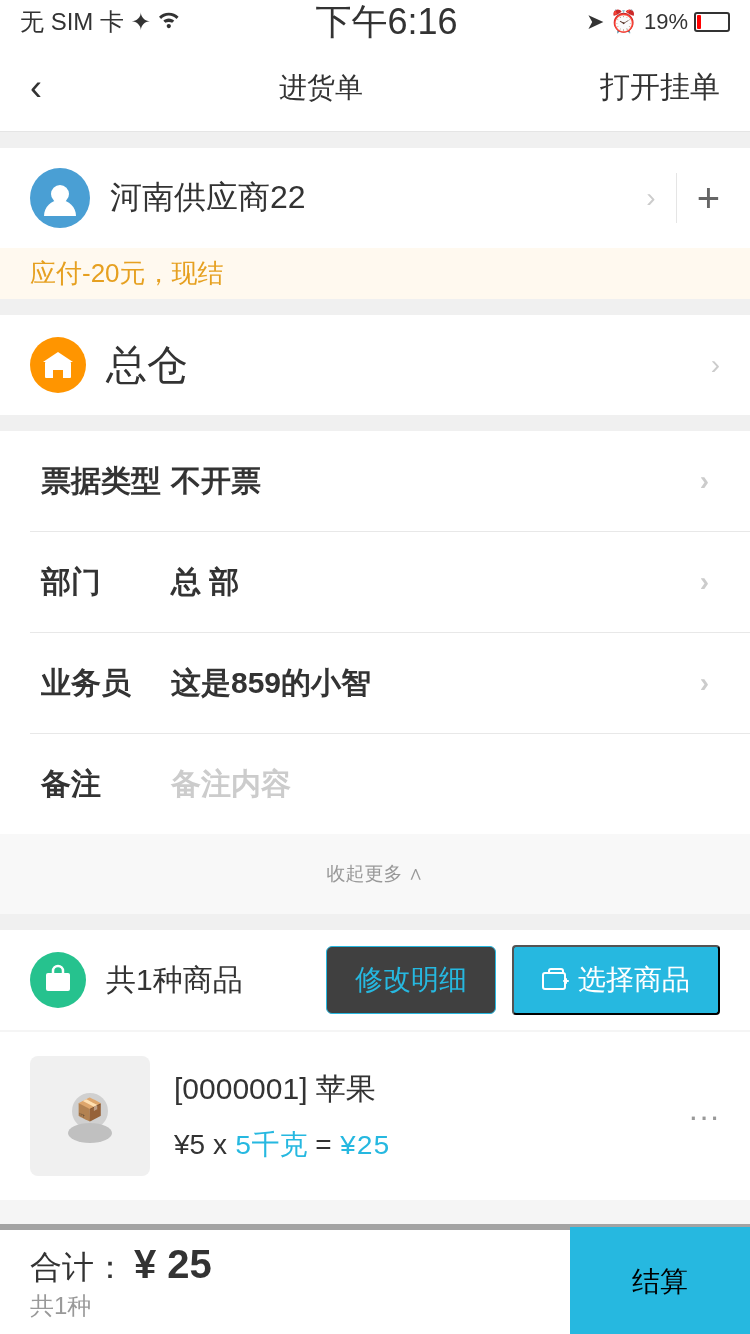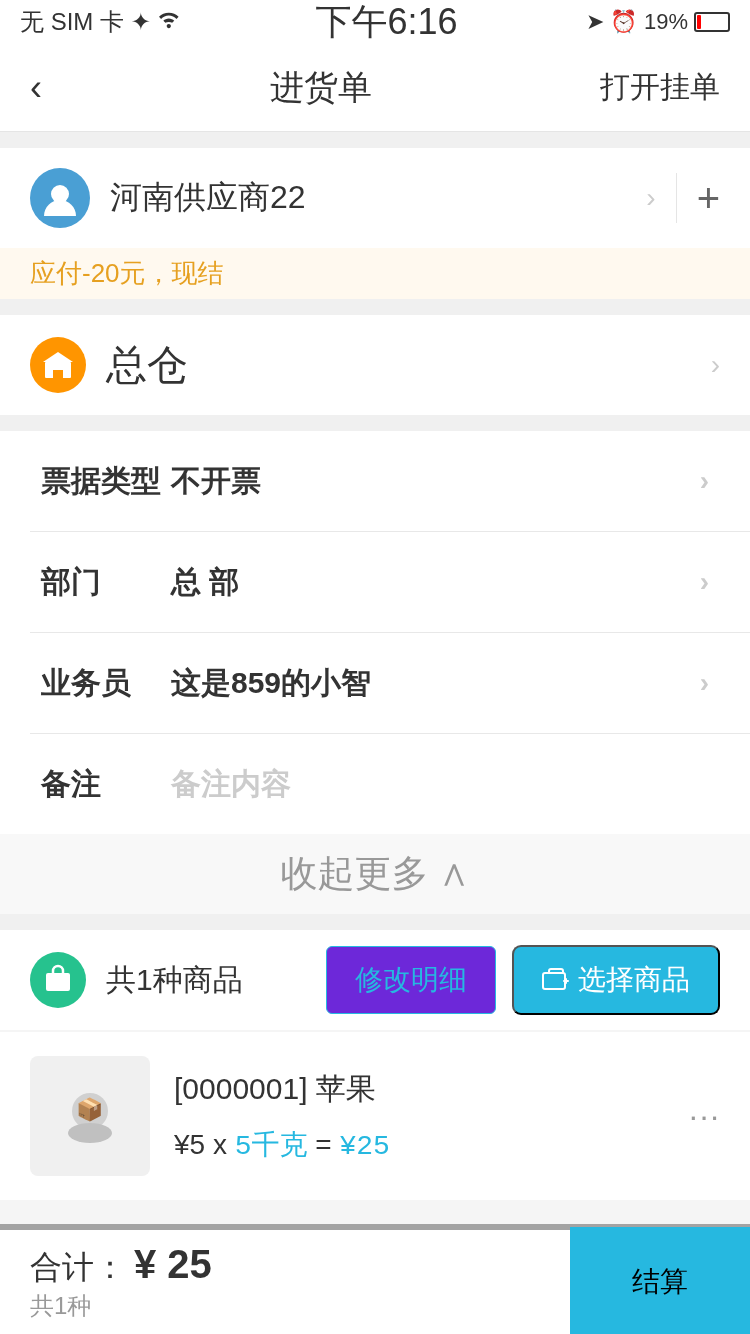--- a/index.html
+++ b/index.html
@@ -38,21 +38,21 @@
       justify-content: space-between;
       padding: 0 30px;
       border-bottom: 1px solid #e5e5e5;
     }
     .nav-back {
       font-size: 36px;
       color: #333;
       cursor: pointer;
     }
     .nav-title {
-      font-size: 34px;
+      font-size: 28px;
       font-weight: 500;
       color: #333;
     }
     .nav-action {
       font-size: 30px;
       color: #333;
     }
 
     
     .divider {
@@ -172,21 +172,21 @@
       color: #ccc;
     }
 
     
     .collapse-bar {
       background: #f8f8f8;
       height: 80px;
       display: flex;
       align-items: center;
       justify-content: center;
-      font-size: 37px;
+      font-size: 19px;
       color: #999;
     }
 
     
     .product-header {
       background: #fff;
       display: flex;
       align-items: center;
       padding: 0 30px;
       height: 100px;
@@ -202,31 +202,31 @@
       margin-right: 20px;
     }
     .product-count {
       flex: 1;
       font-size: 30px;
       color: #333;
     }
     .btn-outline {
       border: 1px solid #26b8e0;
       color: #26b8e0;
-      background: #6d28d9;
+      background: #404040;
       padding: 14px 28px;
       border-radius: 6px;
       font-size: 28px;
       margin-right: 16px;
     }
     .btn-filled {
       background: #26b8e0;
       color: #fff;
       padding: 14px 28px;
-      border-radius: 9px;
+      border-radius: 4px;
       font-size: 28px;
       display: flex;
       align-items: center;
       gap: 8px;
     }
 
     
     .product-item {
       background: #fff;
       display: flex;

